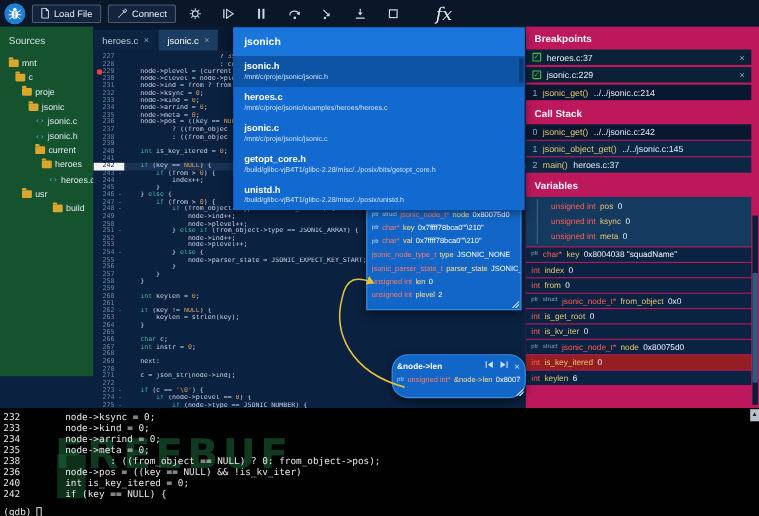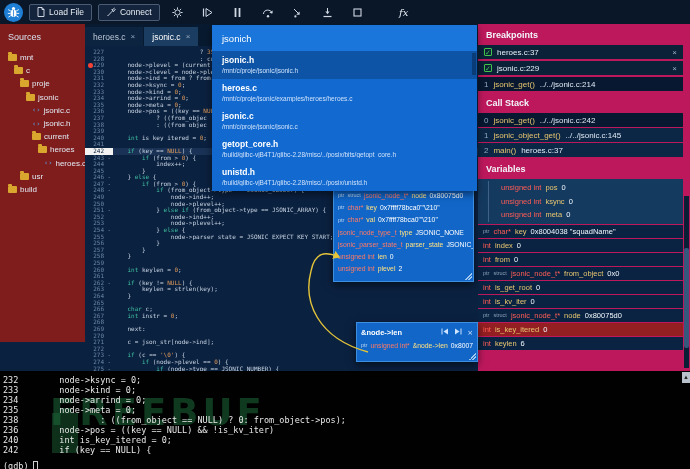--- a/index.html
+++ b/index.html
@@ -11,24 +11,24 @@
   
   #toolbar { position:absolute; left:0; top:0; width:690px; height:24px;
     background:#0a1729; display:flex; align-items:center; gap:6px; padding:0 4px; z-index:50; }
   .logo { width:19px; height:19px; border-radius:50%; background:#1f7fd4;
     display:flex; align-items:center; justify-content:center; flex:0 0 auto; }
   .tb-btn { height:17px; display:flex; align-items:center; gap:4px; padding:0 7px;
     background:#14243c; border:1px solid #4a5c74; border-radius:2px;
     color:#e8eef5; font-size:8.5px; cursor:pointer; }
   .tb-ic { width:24px; height:20px; display:flex; align-items:center; justify-content:center; cursor:pointer; }
   .tb-ic svg { display:block; }
-  .fx { font-family:"DejaVu Serif", serif; font-style:italic; font-size:10px; color:#e8eef5;margin-left:32px; }
+  .fx { font-family:"DejaVu Serif", serif; font-style:italic; font-size:16px; color:#e8eef5;margin-left:32px; }
   
   #sidebar { position:absolute; left:0; top:24px; width:85px; height:318px;
-    background:#7f1d1d; overflow:hidden; z-index:5; }
+    background:#14532d; overflow:hidden; z-index:5; }
   #sources-title { font-size:9px; color:#d6e1ec; padding:8px 0 9px 8px; }
   .tree-item { height:13.2px; display:flex; align-items:center; gap:3px; font-size:8px;
     color:#e1e9f2; white-space:nowrap; cursor:pointer; }
   .tree-item .gl { flex:0 0 auto; display:flex; }
   .ficon { width:9px; height:7px; background:#d9a62e; border-radius:1px; position:relative; }
   .ficon:before { content:""; position:absolute; left:0; top:-2px; width:4px; height:2px;
     background:#d9a62e; border-radius:1px 1px 0 0; }
   .cicon { font-size:7px; color:#58a6e8; font-family:"DejaVu Sans Mono", monospace; }
   
   #editor { position:absolute; left:85px; top:24px; width:393px; height:347px;
@@ -74,39 +74,39 @@
   .var-row .vt { color:#ff5d54; }
   .var-row .vn { color:#e8c66f; }
   .var-row .vv { color:#f2f7fc; }
   #var-children { background:#153a60; margin:0 7px 1px 0; padding:2px 0; }
   #var-children .var-row { background:transparent; margin:0 0 0 10px; border-left:1px solid #3f6388; padding-left:12px; height:13.5px; }
   #rp-scroll { position:absolute; right:1px; top:172px; width:5px; height:172px; background:#0a1e36; }
   #rp-thumb { position:absolute; left:0; top:52px; width:5px; height:100px; background:#35587c; border-radius:2px; cursor:grab; }
   
   #dropdown { position:absolute; left:212px; top:25px; width:265px; background:#1269cf;
     z-index:40; box-shadow:0 3px 8px rgba(0,0,0,0.5); }
-  #dd-query { height:26px; background:#1a76da; color:#ffffff; font-size:9.5px; font-weight:normal;
+  #dd-query { height:26px; background:#1a76da; color:#ffffff; font-size:9.5px; font-weight:bold;
     display:flex; align-items:center; padding:0 10px; }
   .dd-item { padding:4px 10px 5px 10px; cursor:pointer; position:relative; }
   .dd-item.selected { background:#0d54a6; }
   .dd-name { font-size:8.5px; font-weight:bold; color:#ffffff; margin-bottom:2px; }
   .dd-path { font-size:6.5px; color:#cfe2fb; white-space:nowrap; overflow:hidden; }
   #dd-thumb { position:absolute; right:1px; top:28px; width:4px; height:22px; background:#0a3c78; }
   
   .tip { position:absolute; background:#1166c8; border:1px solid #3e8fe0;
     box-shadow:0 3px 8px rgba(0,0,0,0.55); z-index:30; font-size:6.8px; }
   #tip-node { left:333px; top:186px; width:141px; height:96px; padding:2px 0 2px 4px; }
   .tip .trow { height:12.3px; display:flex; align-items:center; gap:3px; white-space:nowrap; overflow:hidden; }
   .tip .badge { font-size:5.5px; color:#bcd6f2; }
   .tip .vt { color:#ff7a66; }
   .tip .vn { color:#ffe082; }
   .tip .vv { color:#ffffff; }
   .grip { position:absolute; right:1px; bottom:1px; width:7px; height:7px;
     background:linear-gradient(135deg, transparent 50%, #9fc6ee 50%, #9fc6ee 60%, transparent 60%, transparent 70%, #9fc6ee 70%, #9fc6ee 80%, transparent 80%); cursor:nwse-resize; }
-  #tip-len { left:356px; top:322px; width:122px; height:40px; z-index:35; padding:3px 4px; }
+  #tip-len { left:356px; top:322px; width:122px; height:40px; z-index:35; padding:3px 4px;border-radius:15px; }
   #tip-len .hd { display:flex; align-items:center; height:13px; }
   #tip-len .hd .ttl { flex:1; font-size:7.5px; font-weight:bold; color:#ffffff; }
   #tip-len .hd .hic { color:#cfe4ff; font-size:7px; margin-left:5px; cursor:pointer; font-family:"DejaVu Sans", sans-serif; }
   
   #arrow { position:absolute; left:295px; top:235px; z-index:45; pointer-events:none; }
   
   #terminal { position:absolute; left:0; top:371px; width:690px; height:98px;
     background:#010101; z-index:20; font-family:"DejaVu Sans Mono", monospace;
     font-size:8.5px; line-height:10px; color:#e8e8e8; }
   #term-lines { position:absolute; left:3px; top:4px; white-space:pre; }
@@ -270,21 +270,21 @@
             <span class="cicon">‹›</span>
           </span>
           <span>heroes.c</span>
         </div>
         <div class="tree-item" style="padding-left: 20px;">
           <span class="gl">
             <span class="ficon"></span>
           </span>
           <span>usr</span>
         </div>
-        <div class="tree-item" style="padding-left: 8px;">
+        <div class="tree-item" style="padding-left: 8px; margin-left: 40px;">
           <span class="gl">
             <span class="ficon"></span>
           </span>
           <span>build</span>
         </div>
       </div>
   </div>
 
   <div id="editor">
     <div id="tabbar">

